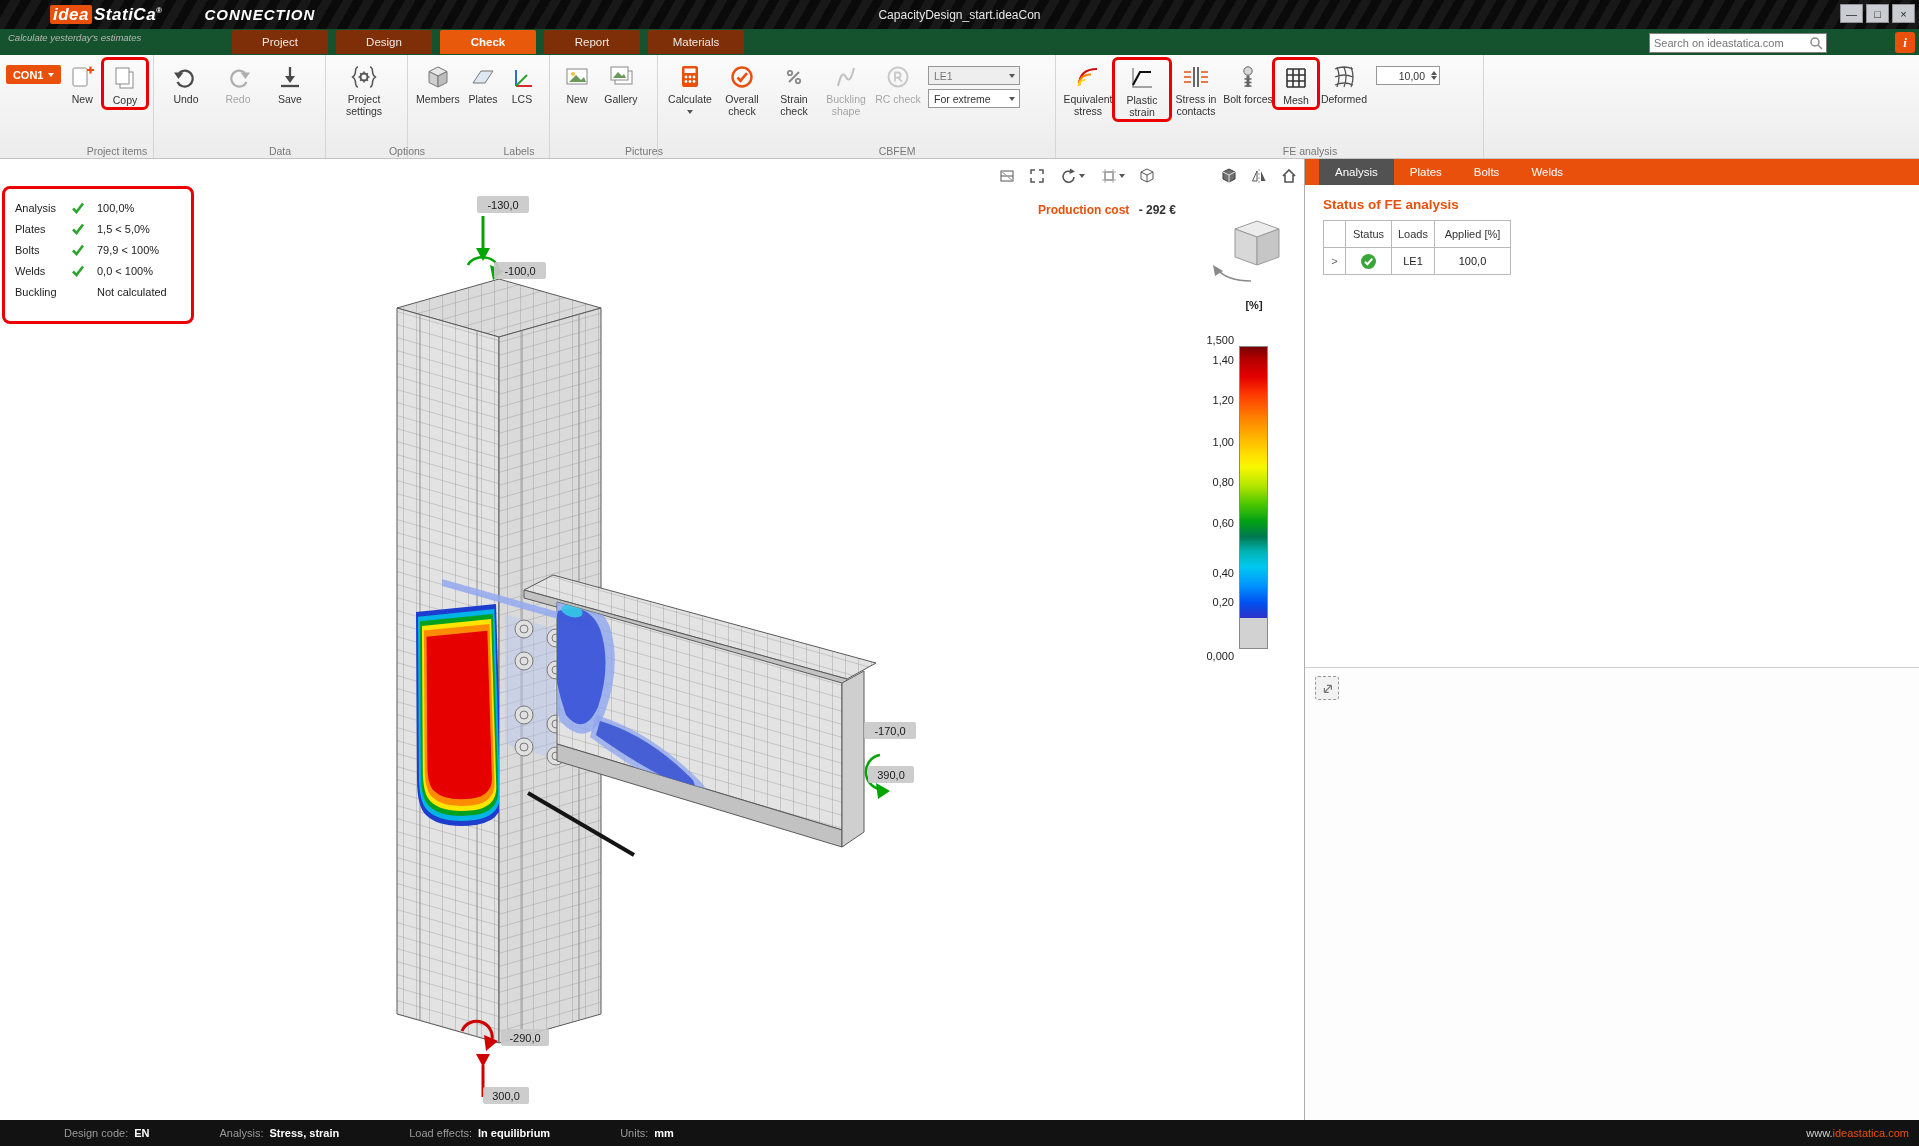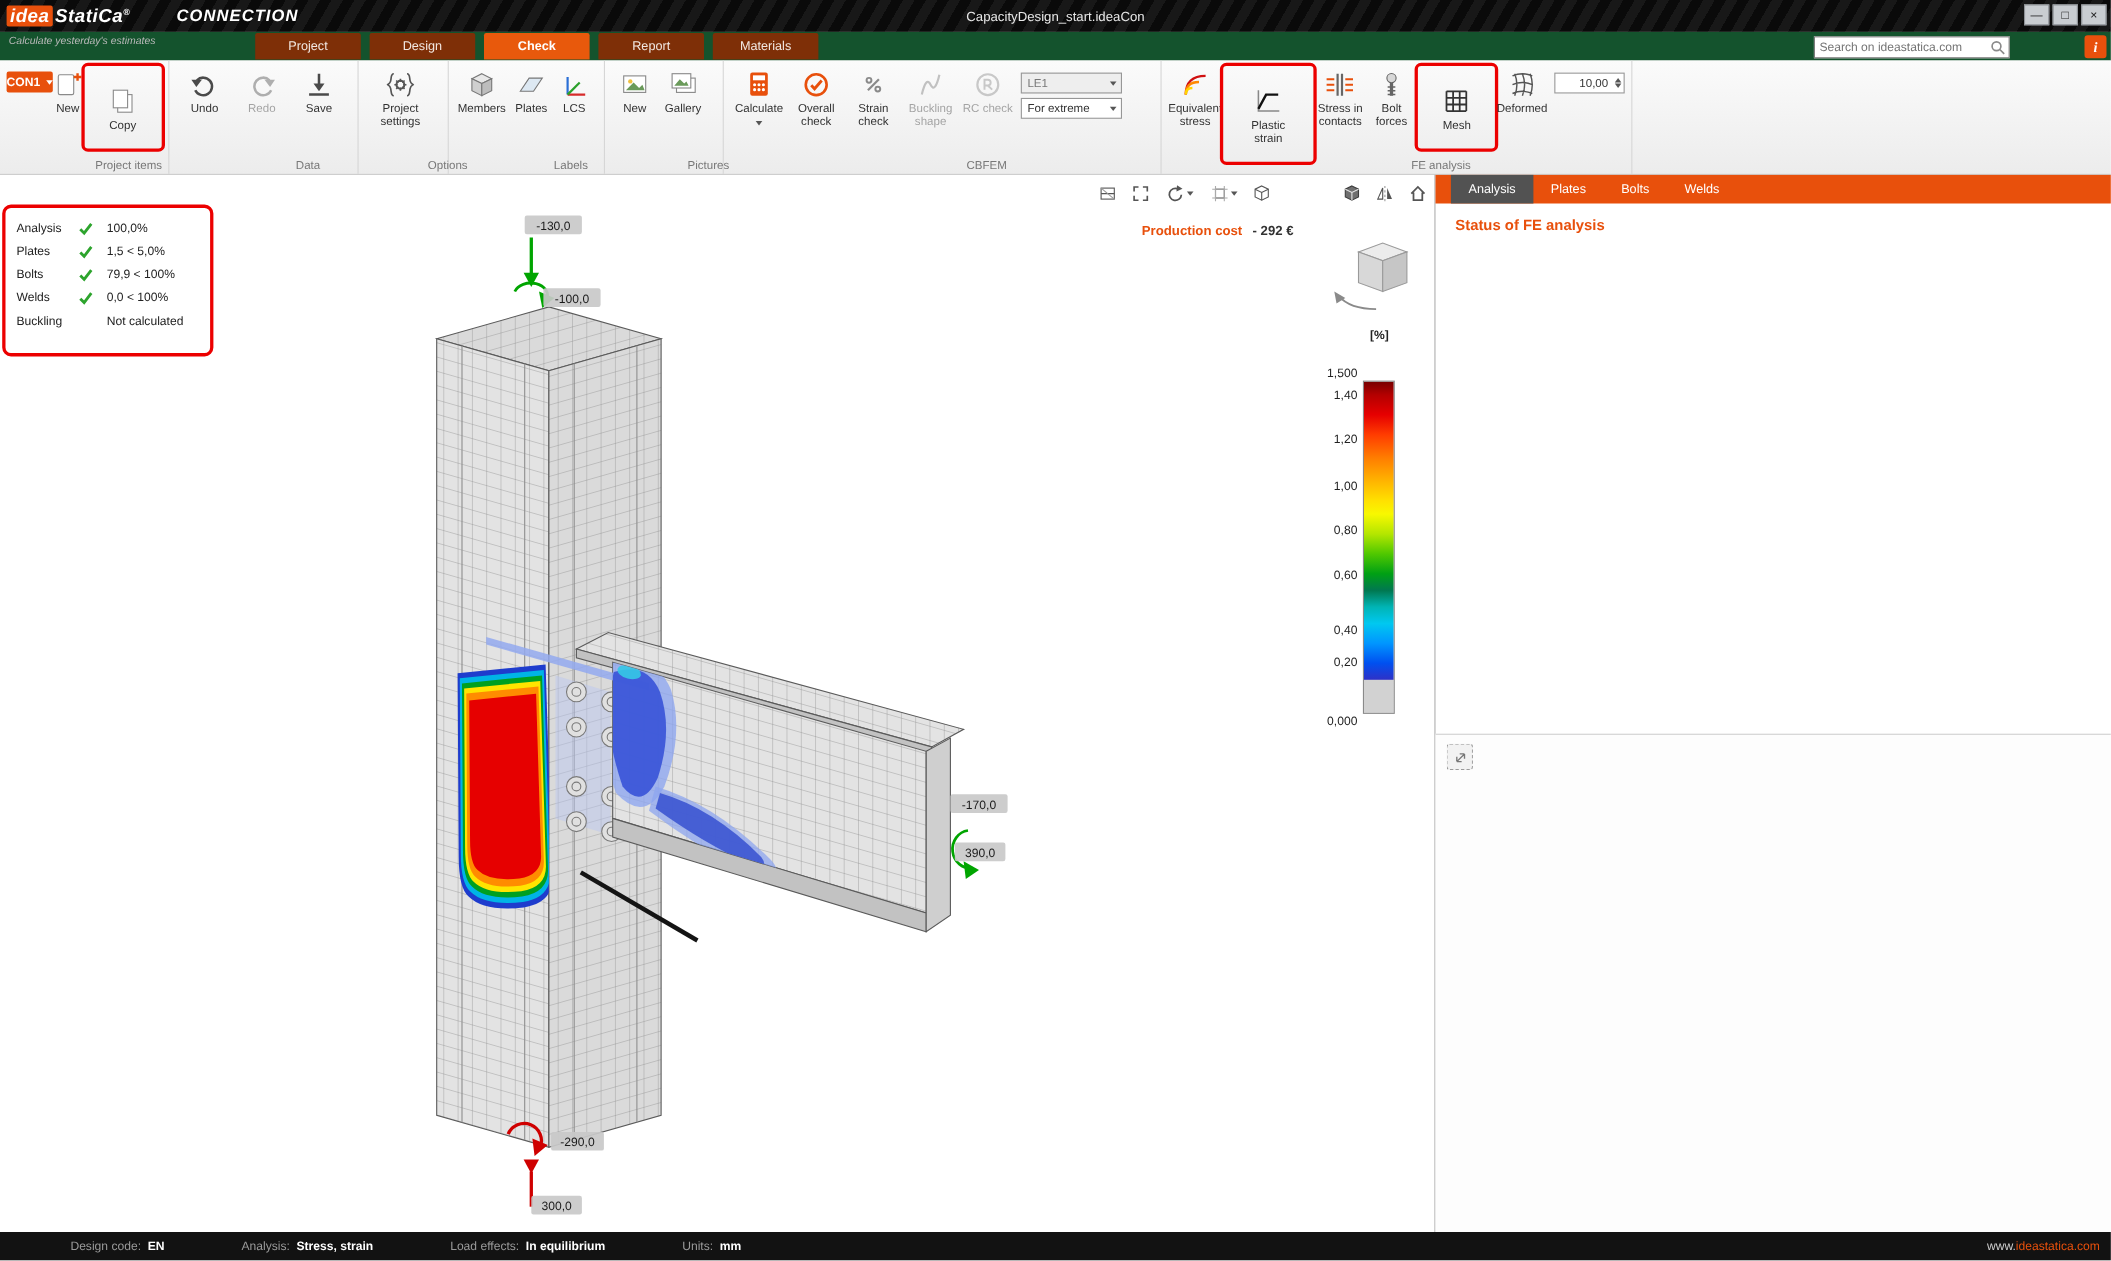--- a/index.html
+++ b/index.html
@@ -3,21 +3,21 @@
 <meta charset="utf-8">
 <style>
   * { margin:0; padding:0; box-sizing:border-box; }
   html,body { width:1919px; height:1146px; overflow:hidden; background:#fff;
     font-family:"Liberation Sans", sans-serif; -webkit-font-smoothing:antialiased; }
   .app { position:relative; width:1919px; height:1146px; }
 
   
   .titlebar { position:absolute; left:0; top:0; width:100%; height:29px;
     background:repeating-linear-gradient(120deg,#0a0a0a 0 9px,#181818 9px 18px);
-    color:#fff; display:flex; align-items:center; }
+    color:#fff; display:flex; align-items:center;padding-left:44px; }
   .logo { margin-left:6px; font-style:italic; font-weight:bold; font-size:17px; letter-spacing:.5px; }
   .logo .idea { color:#fff; background:#e8500c; padding:0 3px; border-radius:2px; }
   .logo .statica { color:#fff; margin-left:2px; }
   .logo sup { font-size:8px; }
   .product { margin-left:42px; font-style:italic; font-weight:bold; font-size:15px; letter-spacing:1px; }
   .doc-title { position:absolute; left:0; right:0; text-align:center; font-size:12px; color:#e8e8e8; pointer-events:none; }
   .winbtns { position:absolute; right:4px; top:4px; display:flex; gap:3px; }
   .winbtn { width:23px; height:19px; background:#c9cdd1; color:#222; font-size:11px;
     display:flex; align-items:center; justify-content:center; border:1px solid #8e9296; cursor:pointer; }
 
@@ -38,21 +38,21 @@
 
   
   .ribbon { position:absolute; left:0; top:55px; width:100%; height:104px;
     background:linear-gradient(#fbfbfb,#ececec); border-bottom:1px solid #c4c4c4; display:flex; }
   .grp { position:relative; height:100%; border-right:1px solid #d6d6d6; padding:5px 6px 16px; display:flex; align-items:flex-start; }
   .grp-label { position:absolute; bottom:1px; left:0; right:0; text-align:center; font-size:10.5px; color:#787878;margin-left:40px; }
   .rbtn { display:flex; flex-direction:column; align-items:center; width:52px; padding-top:3px;
     font-size:10.5px; color:#333; text-align:center; line-height:1.15; gap:2px; cursor:pointer; border-radius:3px; }
   .rbtn svg { width:28px; height:28px; flex:none; }
   .rbtn.disabled { opacity:.42; }
-  .redwrap { border:3px solid #ec0000; border-radius:6px; margin:-3px -2px; padding:15px; }
+  .redwrap { border:3px solid #ec0000; border-radius:6px; margin:-3px -2px; padding:1px; }
   .con1 { width:56px; height:19px; margin-top:5px; background:#e8500c; color:#fff; font-size:11px; font-weight:bold;
     border-radius:2px; display:flex; align-items:center; justify-content:center; gap:5px; cursor:pointer; }
   .car { width:0; height:0; border:3.5px solid transparent; border-top:4px solid #fff; margin-top:3px; }
   .car.dark { border-top-color:#555; }
   .combo { width:92px; height:19px; background:#fff; border:1px solid #979797; font-size:10.5px; color:#333;
     display:flex; align-items:center; padding:0 5px; position:relative; cursor:pointer; }
   .combo.dim { background:#eee; color:#777; }
   .combo .car { position:absolute; right:4px; }
   .spinner { width:64px; height:19px; background:#fff; border:1px solid #979797; font-size:10.5px; color:#333;
     display:flex; align-items:center; position:relative; }
@@ -642,20 +642,41 @@
   </div>
 
   <div class="rightpanel">
     <div class="rp-tabs">
       <div class="rp-tab active">Analysis</div>
       <div class="rp-tab">Plates</div>
       <div class="rp-tab">Bolts</div>
       <div class="rp-tab">Welds</div>
     </div>
     <div class="rp-title">Status of FE analysis</div>
+    <table class="fe-table">
+      <tbody>
+          <tr>
+        <th class="col-exp"></th>
+        <th class="col-status">Status</th>
+        <th class="col-loads">Loads</th>
+        <th class="col-app">Applied [%]</th>
+      </tr>
+      <tr>
+        <td style="color:#666">&gt;</td>
+        <td>
+          <svg width="17" height="17" viewBox="0 0 17 17" style="vertical-align:middle">
+            <circle cx="8.5" cy="8.5" r="7.5" fill="#3aa63a"></circle>
+            <path d="M5 8.7 l2.4 2.5 L12.3 5.6" stroke="#fff" stroke-width="2" fill="none"></path>
+          </svg>
+        </td>
+        <td>LE1</td>
+        <td>100,0</td>
+      </tr>
+    </tbody>
+      </table>
     <div class="rp-lower">
       <div class="expbtn">
         <svg width="14" height="14" viewBox="0 0 16 16">
           <path d="M5 13 L13 5 M13 5 h-5 M13 5 v5 M5 13 h5 M5 13 v-5" stroke="#777" fill="none" stroke-width="1.4"></path>
         </svg>
       </div>
     </div>
   </div>
 
   <div class="statusbar">

